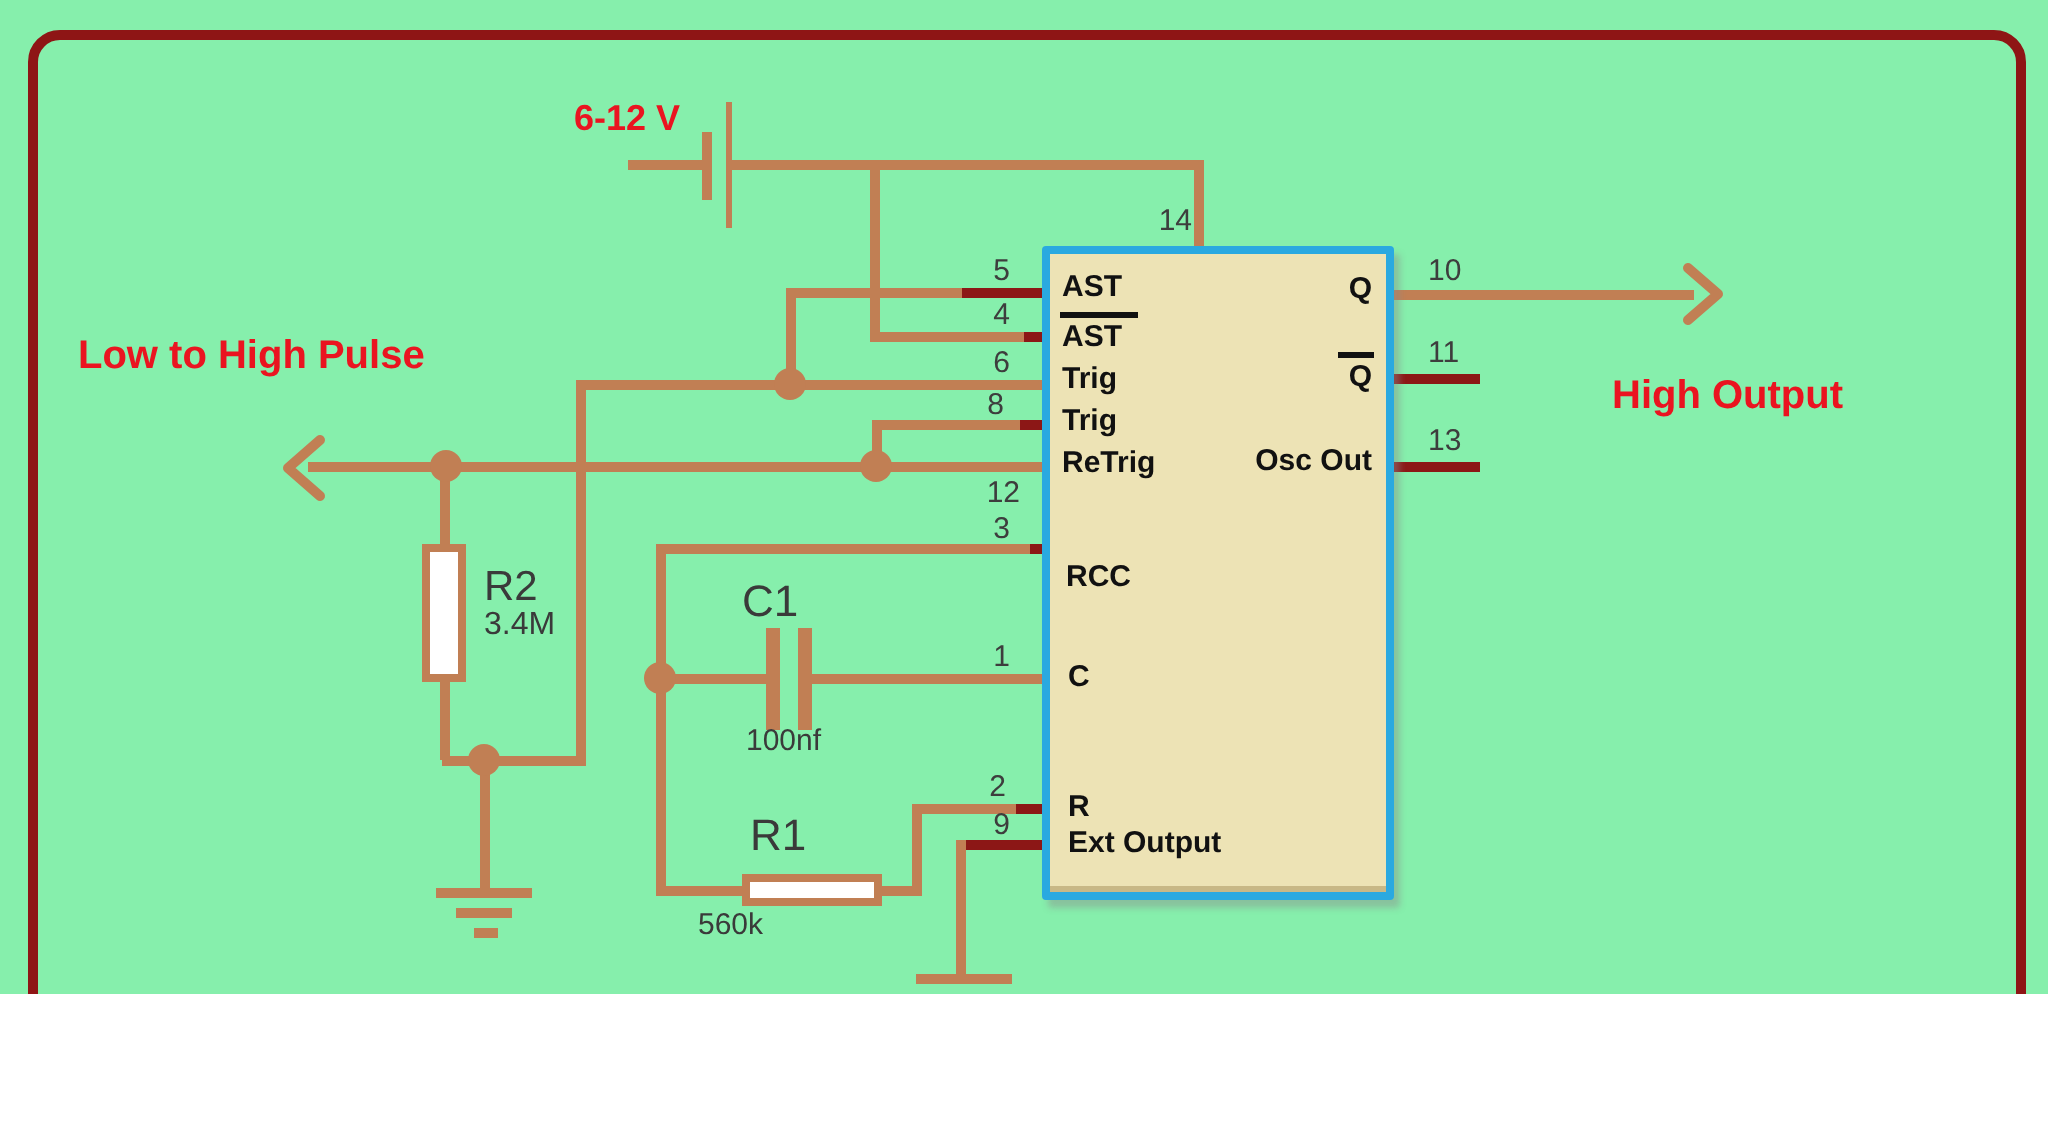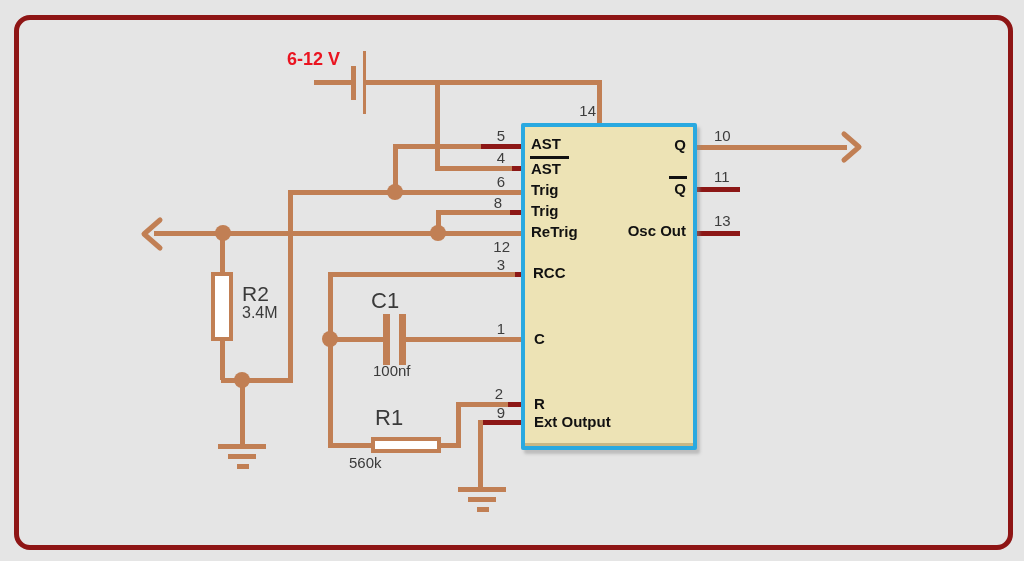--- a/index.html
+++ b/index.html
@@ -1,17 +1,17 @@
 <!DOCTYPE html>
 <html><head>
 <meta charset="utf-8">
 <style>
   html,body{margin:0;padding:0;background:#fff;}
   #canvas{
-    position:relative;width:1024px;height:561px;background:#e5e5e5;overflow:hidden;
+    position:relative;width:1024px;height:497px;background:#86efac;overflow:hidden;
     font-family:"Liberation Sans",sans-serif;
   }
   .frame{
     position:absolute;left:14px;top:15px;width:989px;height:525px;
     border:5px solid #8e1515;border-radius:16px;
   }
   .wire{position:absolute;background:#c17f54;}
   .stub{position:absolute;background:#8c1716;}
   .dot{position:absolute;width:16px;height:16px;border-radius:50%;background:#c17f54;}
   .ic{
@@ -30,20 +30,22 @@
   svg{position:absolute;overflow:visible;}
 </style>
 </head>
 <body>
 
 <div id="canvas">
 
   <div class="frame"></div>
 
   <div class="red-text" style="left:287px;top:49px;font-size:18px;">6-12 V</div>
+  <div class="red-text" style="left:39px;top:167px;font-size:20px;">Low to High Pulse</div>
+  <div class="red-text" style="left:806px;top:187px;font-size:20px;">High Output</div>
 
   <div class="wire" style="left:314px;top:80px;width:39px;height:5px;"></div>
   <div class="wire" style="left:351px;top:66px;width:5px;height:34px;"></div>
   <div class="wire" style="left:363px;top:51px;width:3px;height:63px;"></div>
   <div class="wire" style="left:366px;top:80px;width:236px;height:5px;"></div>
   <div class="wire" style="left:597px;top:80px;width:5px;height:45px;"></div>
   <div class="wire" style="left:435px;top:80px;width:5px;height:91px;"></div>
 
   <div class="wire" style="left:435px;top:166px;width:77px;height:5px;"></div>
   <div class="stub" style="left:512px;top:166px;width:13px;height:5px;"></div>
@@ -116,21 +118,21 @@
   <div class="dot" style="left:322px;top:331px;"></div>
 
   <div class="ic"></div>
 
   <div class="ic-label" style="left:531px;top:135px;">AST</div>
   <div class="bar" style="left:530px;top:156px;width:39px;"></div>
   <div class="ic-label" style="left:531px;top:160px;">AST</div>
   <div class="ic-label" style="left:531px;top:181px;">Trig</div>
   <div class="ic-label" style="left:531px;top:202px;">Trig</div>
   <div class="ic-label" style="left:531px;top:223px;">ReTrig</div>
-  <div class="ic-label" style="left:533px;top:264px;">RCC</div>
+  <div class="ic-label" style="left:533px;top:280px;">RCC</div>
   <div class="ic-label" style="left:534px;top:330px;">C</div>
   <div class="ic-label" style="left:534px;top:395px;">R</div>
   <div class="ic-label" style="left:534px;top:413px;">Ext Output</div>
 
   <div class="ic-label ra" style="left:600px;top:136px;width:86px;">Q</div>
   <div class="bar" style="left:669px;top:176px;width:18px;"></div>
   <div class="ic-label ra" style="left:600px;top:180px;width:86px;">Q</div>
   <div class="ic-label ra" style="left:600px;top:222px;width:86px;">Osc Out</div>
 
   <div class="pin-num ra" style="left:570px;top:102px;width:26px;">14</div>

